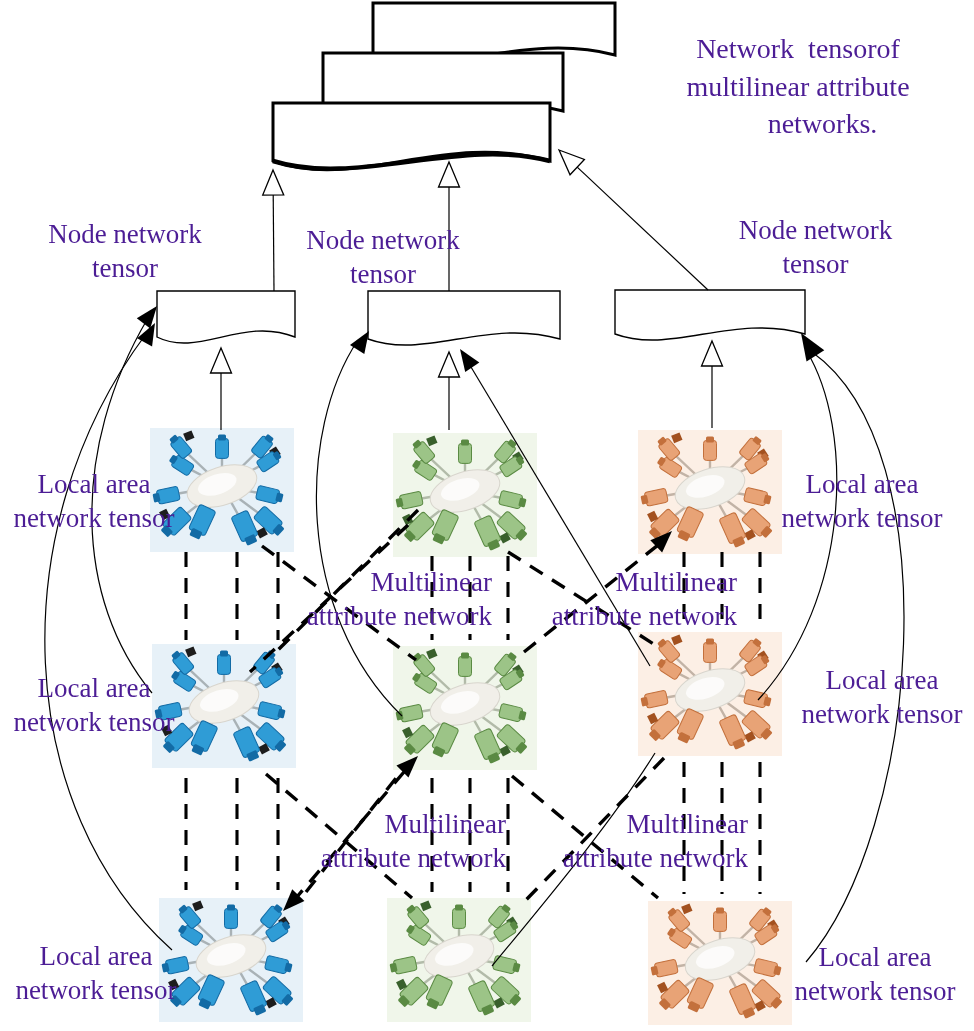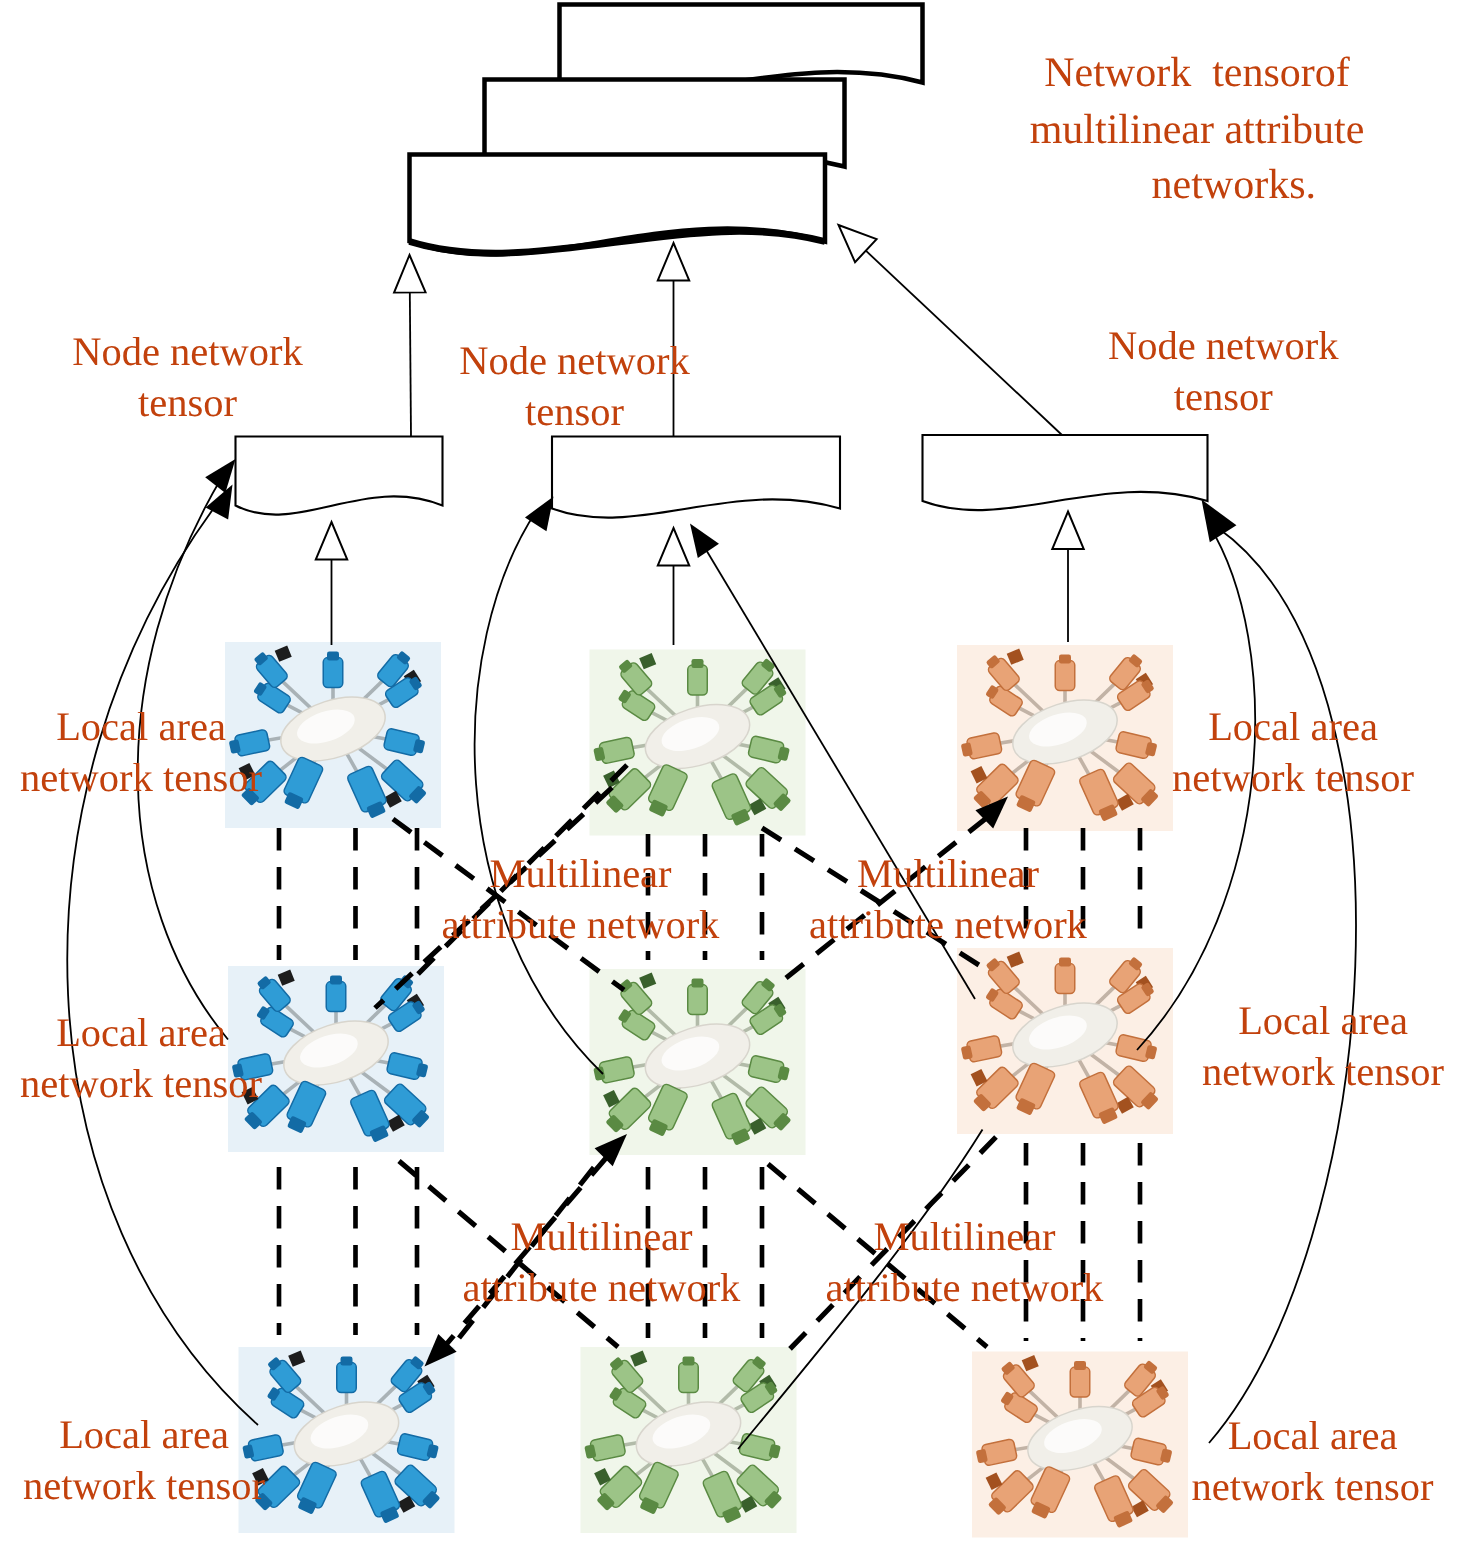--- a/index.html
+++ b/index.html
@@ -3,24 +3,24 @@
 <meta charset="utf-8">
 <style>
   html,body{margin:0;padding:0;background:#ffffff;}
   #stage{
     position:relative;width:974px;height:1031px;background:#ffffff;
     font-family:"Liberation Serif","DejaVu Serif",serif;color:#000;overflow:hidden;
   }
   #diagram{position:absolute;left:0;top:0;}
   .lbl{
     position:absolute;white-space:pre-wrap;line-height:1.25;
-    font-size:27px;color:#c2410c;pointer-events:none;
+    font-size:27px;color:#4c1d95;pointer-events:none;
   }
   .center{text-align:center;}
-  .left{text-align:center;}
+  .left{text-align:right;}
   .title{font-size:28px;line-height:1.34;}
 </style>
 </head>
 <body>
 
 <div id="stage">
 
   <svg id="diagram" width="974" height="1031" viewBox="0 0 974 1031">
       <g>
         <g>

